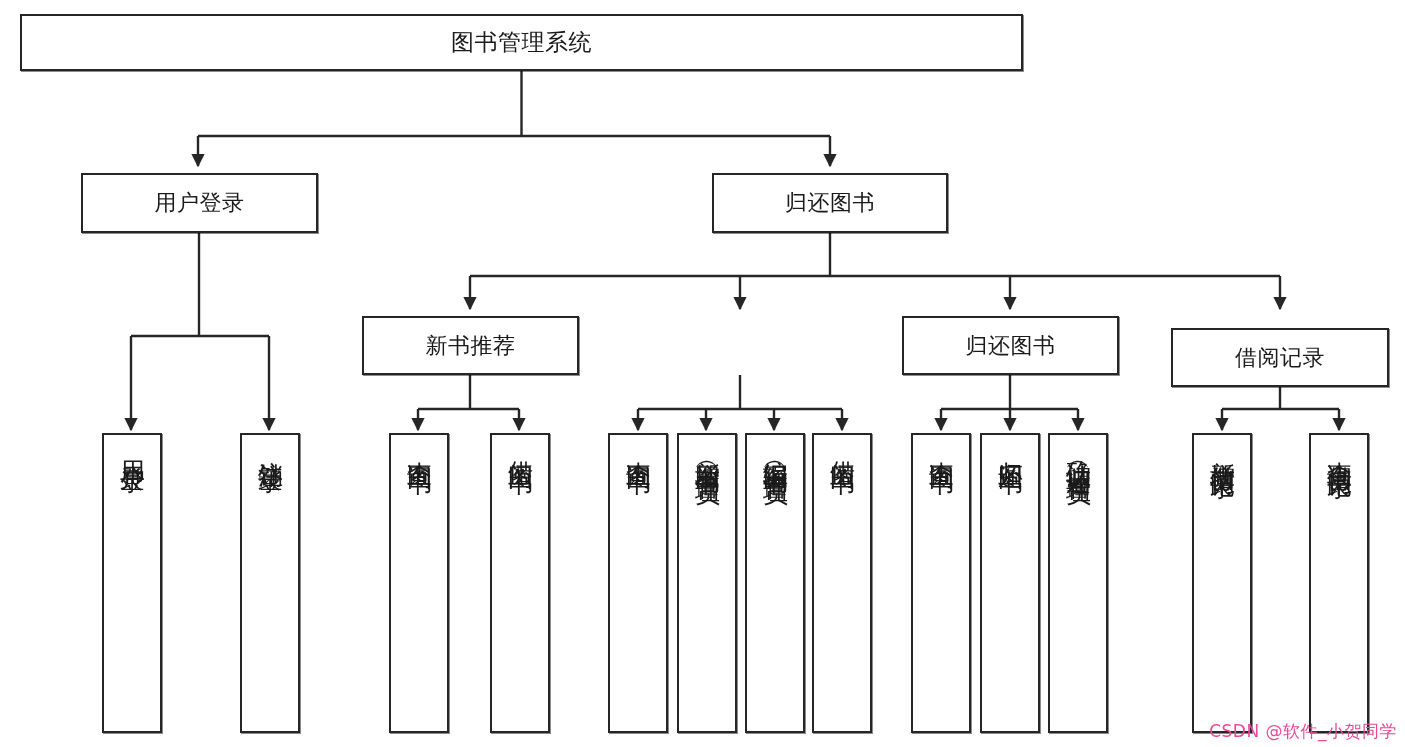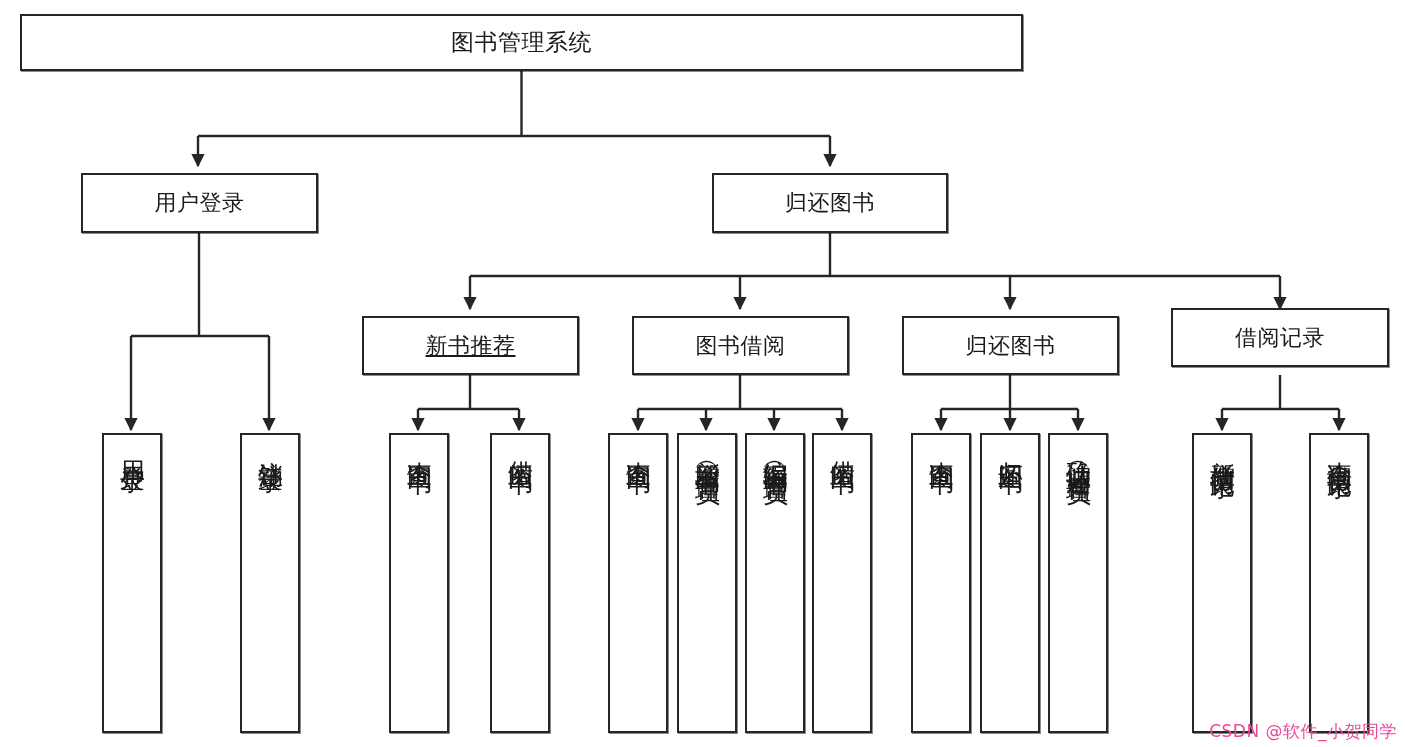--- a/index.html
+++ b/index.html
@@ -130,30 +130,27 @@
     <span class="label">图书管理系统</span>
   </div>
 
   <div class="node horiz" style="left:81px; top:173px; width:237px; height:60px;">
     <span class="label">用户登录</span>
   </div>
   <div class="node horiz" style="left:712px; top:173px; width:236px; height:60px;">
     <span class="label">归还图书</span>
   </div>
 
-  <div class="node horiz" style="left:362px; top:316px; width:217px; height:59px;text-decoration:underline;">
+  <div class="node horiz" style="left:362px; top:316px; width:217px; height:59px;">
     <span class="label">新书推荐</span>
-  </div>
-  <div class="node horiz" style="left:632px; top:316px; width:217px; height:59px;">
-    <span class="label">图书借阅</span>
   </div>
   <div class="node horiz" style="left:902px; top:316px; width:217px; height:59px;">
     <span class="label">归还图书</span>
   </div>
-  <div class="node horiz" style="left:1171px; top:308px; width:218px; height:59px;">
+  <div class="node horiz" style="left:1171px; top:328px; width:218px; height:59px;">
     <span class="label">借阅记录</span>
   </div>
 
   <div class="node leaf" style="left:102px; top:433px; width:60px; height:300px;">
     <span class="label">用户登录</span>
   </div>
   <div class="node leaf" style="left:240px; top:433px; width:60px; height:300px;">
     <span class="label">注销登录</span>
   </div>
 

